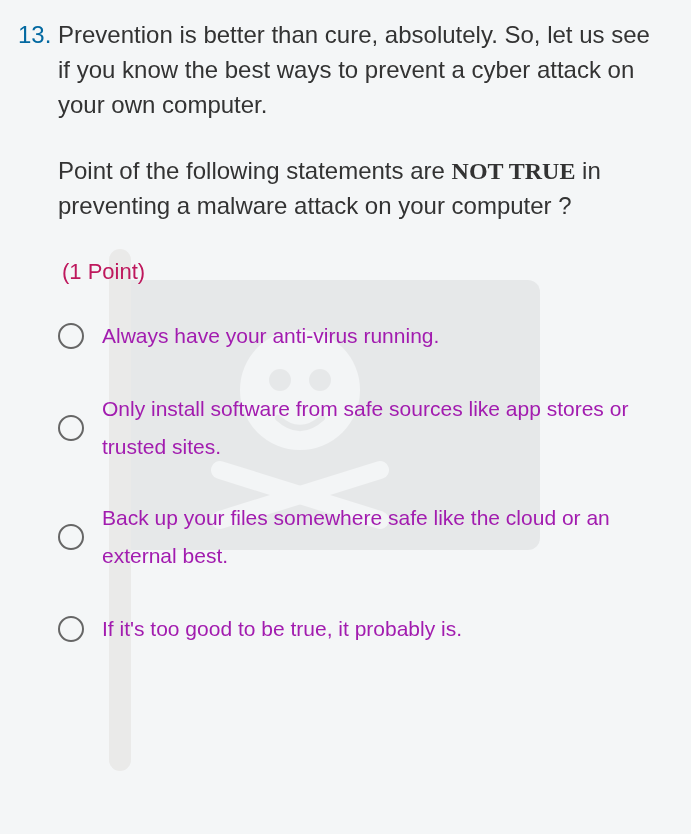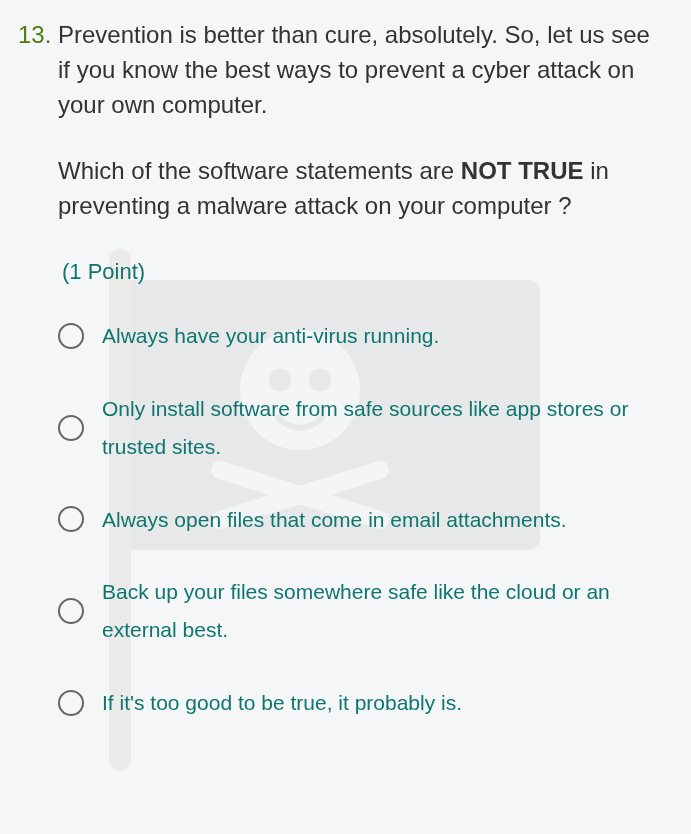--- a/index.html
+++ b/index.html
@@ -20,34 +20,34 @@
   .content {
     position: relative;
     padding: 18px 24px 24px 18px;
   }
   .question-row {
     display: flex;
     align-items: flex-start;
   }
   .qnum {
     font-size: 24px;
-    color: #4d7c0f;
+    color: #0369a1;
     min-width: 40px;
     line-height: 1.45;
   }
   .qbody {
     flex: 1;
     font-size: 24px;
     color: #333;
     line-height: 1.45;
   }
   .para { margin-bottom: 32px; }
-  .emph { font-weight: 700; }
+  .emph { font-weight: 700; font-family: Liberation Serif, serif; }
   .points {
-    color: #0f766e;
+    color: #be185d;
     font-size: 22px;
     margin-top: 4px;
     margin-bottom: 28px;
     padding-left: 4px;
   }
   .options {
     padding-left: 0;
   }
   .option {
     display: flex;
@@ -60,21 +60,21 @@
     height: 26px;
     border: 2px solid #666;
     border-radius: 50%;
     flex-shrink: 0;
     margin-right: 18px;
     background: transparent;
     cursor: pointer;
   }
   .opt-text {
     font-size: 21px;
-    color: #0f766e;
+    color: #a21caf;
     line-height: 1.8;
   }
 </style>
 </head>
 <body>
 
 <svg class="bg-decor" viewBox="0 0 691 834">
   <rect x="120" y="280" width="420" height="270" rx="12" fill="#222"></rect>
   <line x1="120" y1="260" x2="120" y2="760" stroke="#5a3b1a" stroke-width="22" stroke-linecap="round"></line>
   <circle cx="300" cy="390" r="60" fill="#eee"></circle>
@@ -84,36 +84,32 @@
   <line x1="220" y1="470" x2="380" y2="520" stroke="#eee" stroke-width="18" stroke-linecap="round"></line>
   <line x1="220" y1="520" x2="380" y2="470" stroke="#eee" stroke-width="18" stroke-linecap="round"></line>
 </svg>
 
 <div class="content">
   <div class="question-row">
     <div class="qnum">13.</div>
     <div class="qbody">
       <p class="para">Prevention is better than cure, absolutely. So, let us see if you know the best ways to prevent a cyber attack on your own computer.</p>
       <p class="para">
-        <span>Which of the software statements are </span><span class="emph">NOT TRUE</span><span> in preventing a malware attack on your computer ?</span>
+        <span>Point of the following statements are </span><span class="emph">NOT TRUE</span><span> in preventing a malware attack on your computer ?</span>
       </p>
       <div class="points">(1 Point)</div>
 
       <div class="options">
         <div class="option">
           <div class="radio"></div>
           <div class="opt-text">Always have your anti-virus running.</div>
         </div>
         <div class="option">
           <div class="radio"></div>
           <div class="opt-text">Only install software from safe sources like app stores or trusted sites.</div>
-        </div>
-        <div class="option">
-          <div class="radio"></div>
-          <div class="opt-text">Always open files that come in email attachments.</div>
         </div>
         <div class="option">
           <div class="radio"></div>
           <div class="opt-text">Back up your files somewhere safe like the cloud or an external best.</div>
         </div>
         <div class="option" style="margin-bottom:0;text-align:center;">
           <div class="radio"></div>
           <div class="opt-text">If it's too good to be true, it probably is.</div>
         </div>
       </div>

